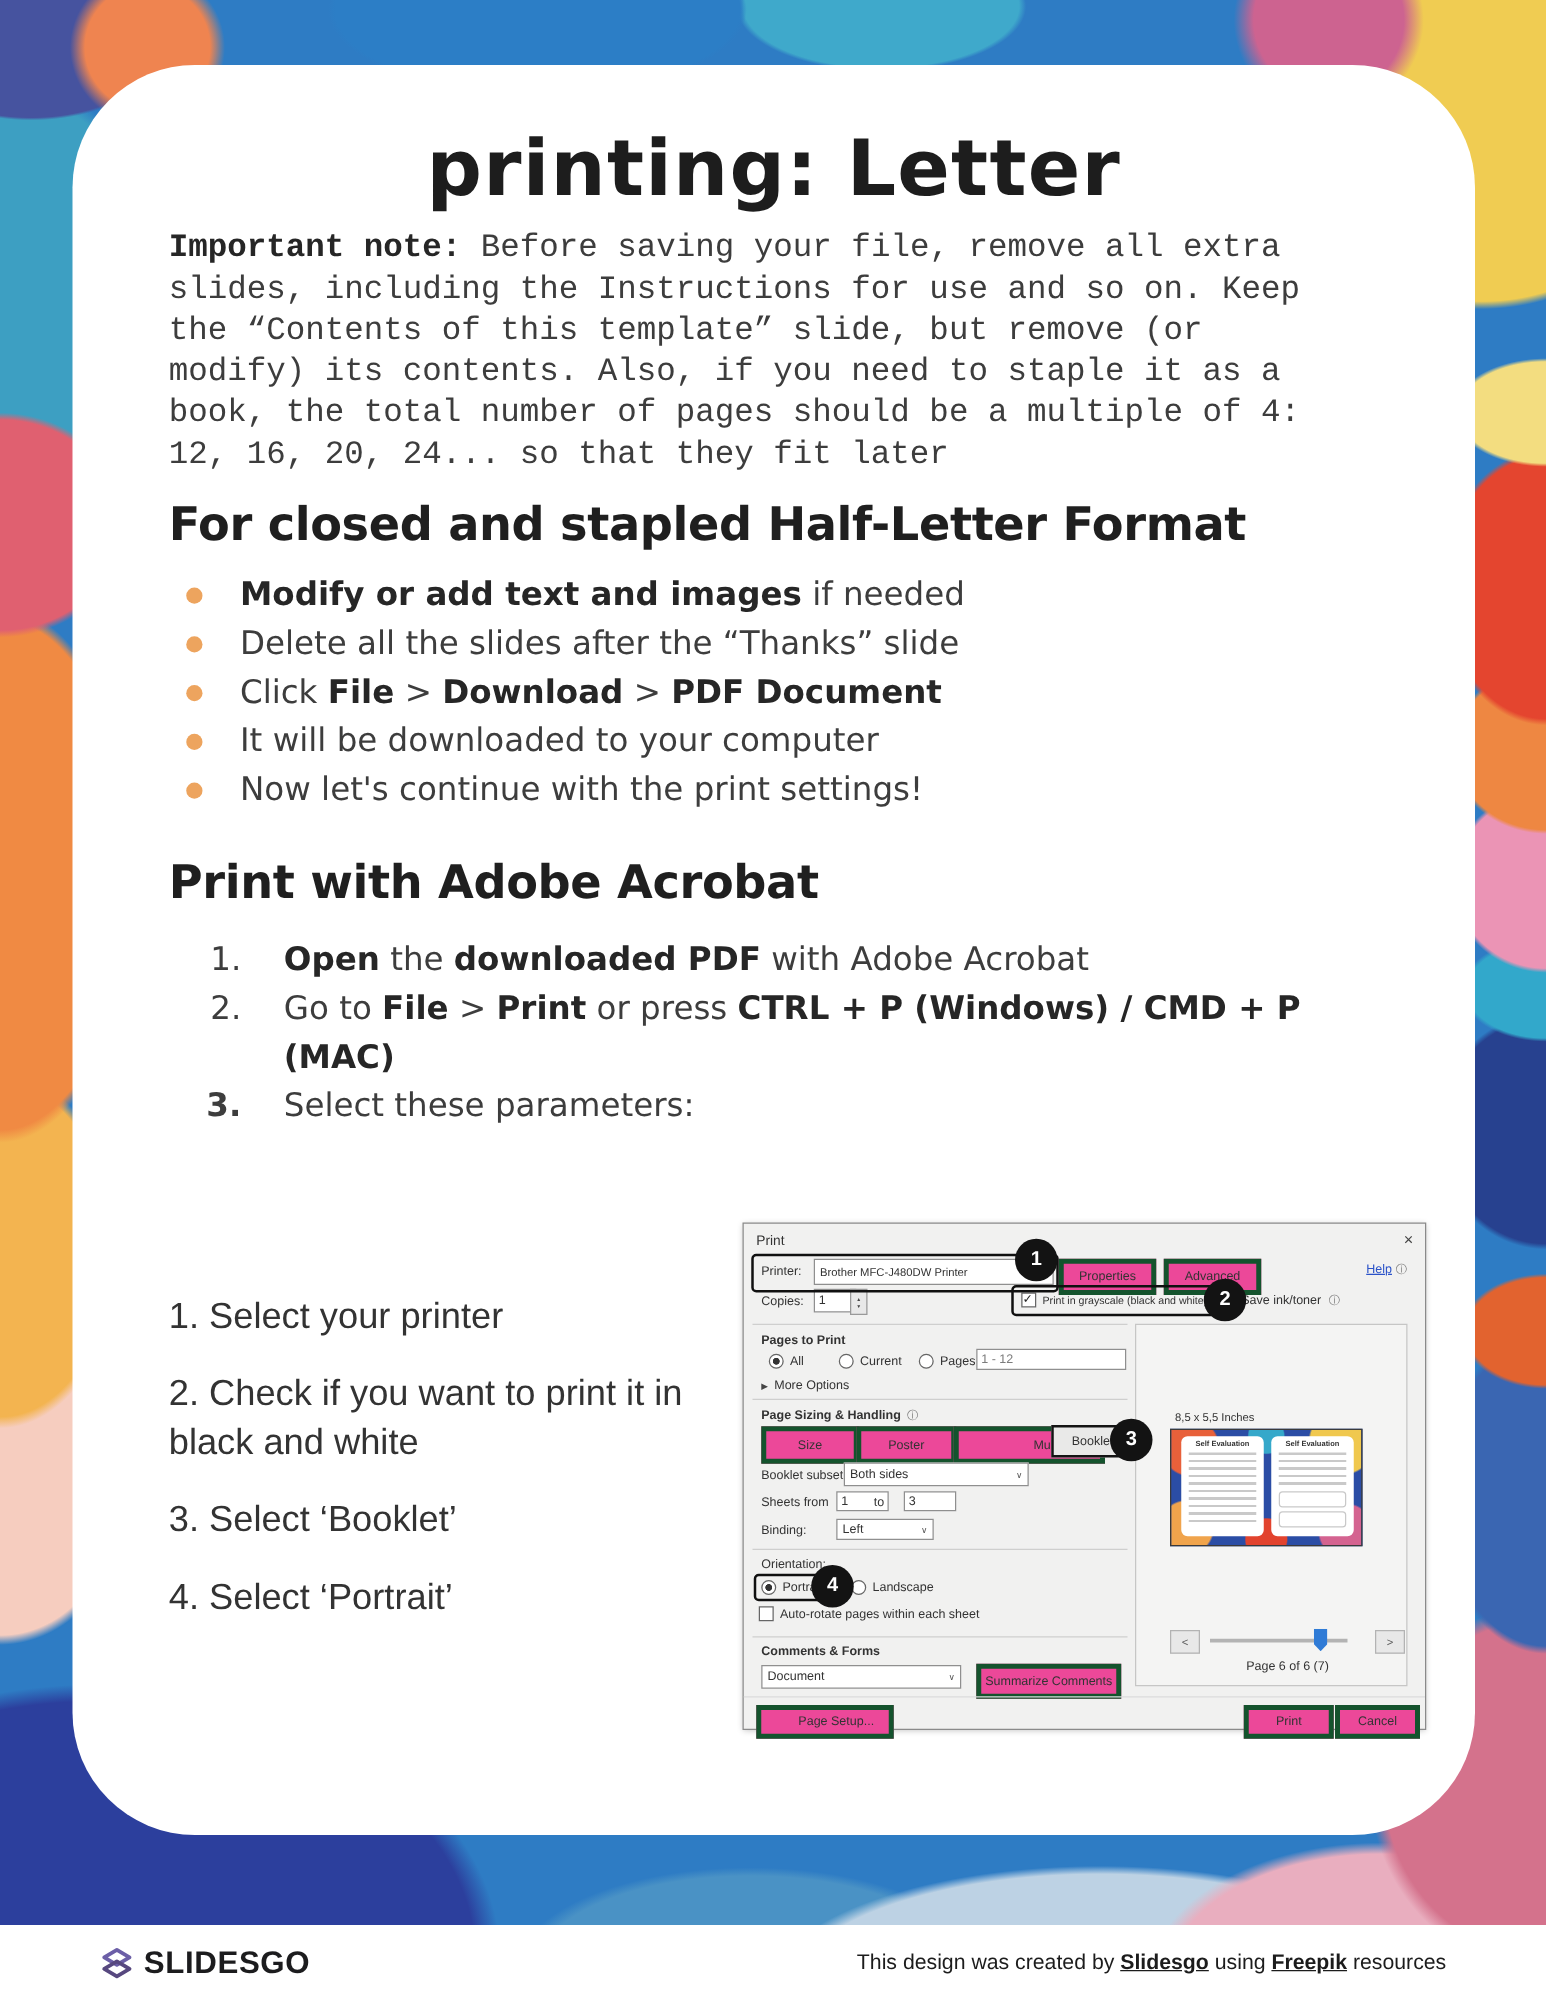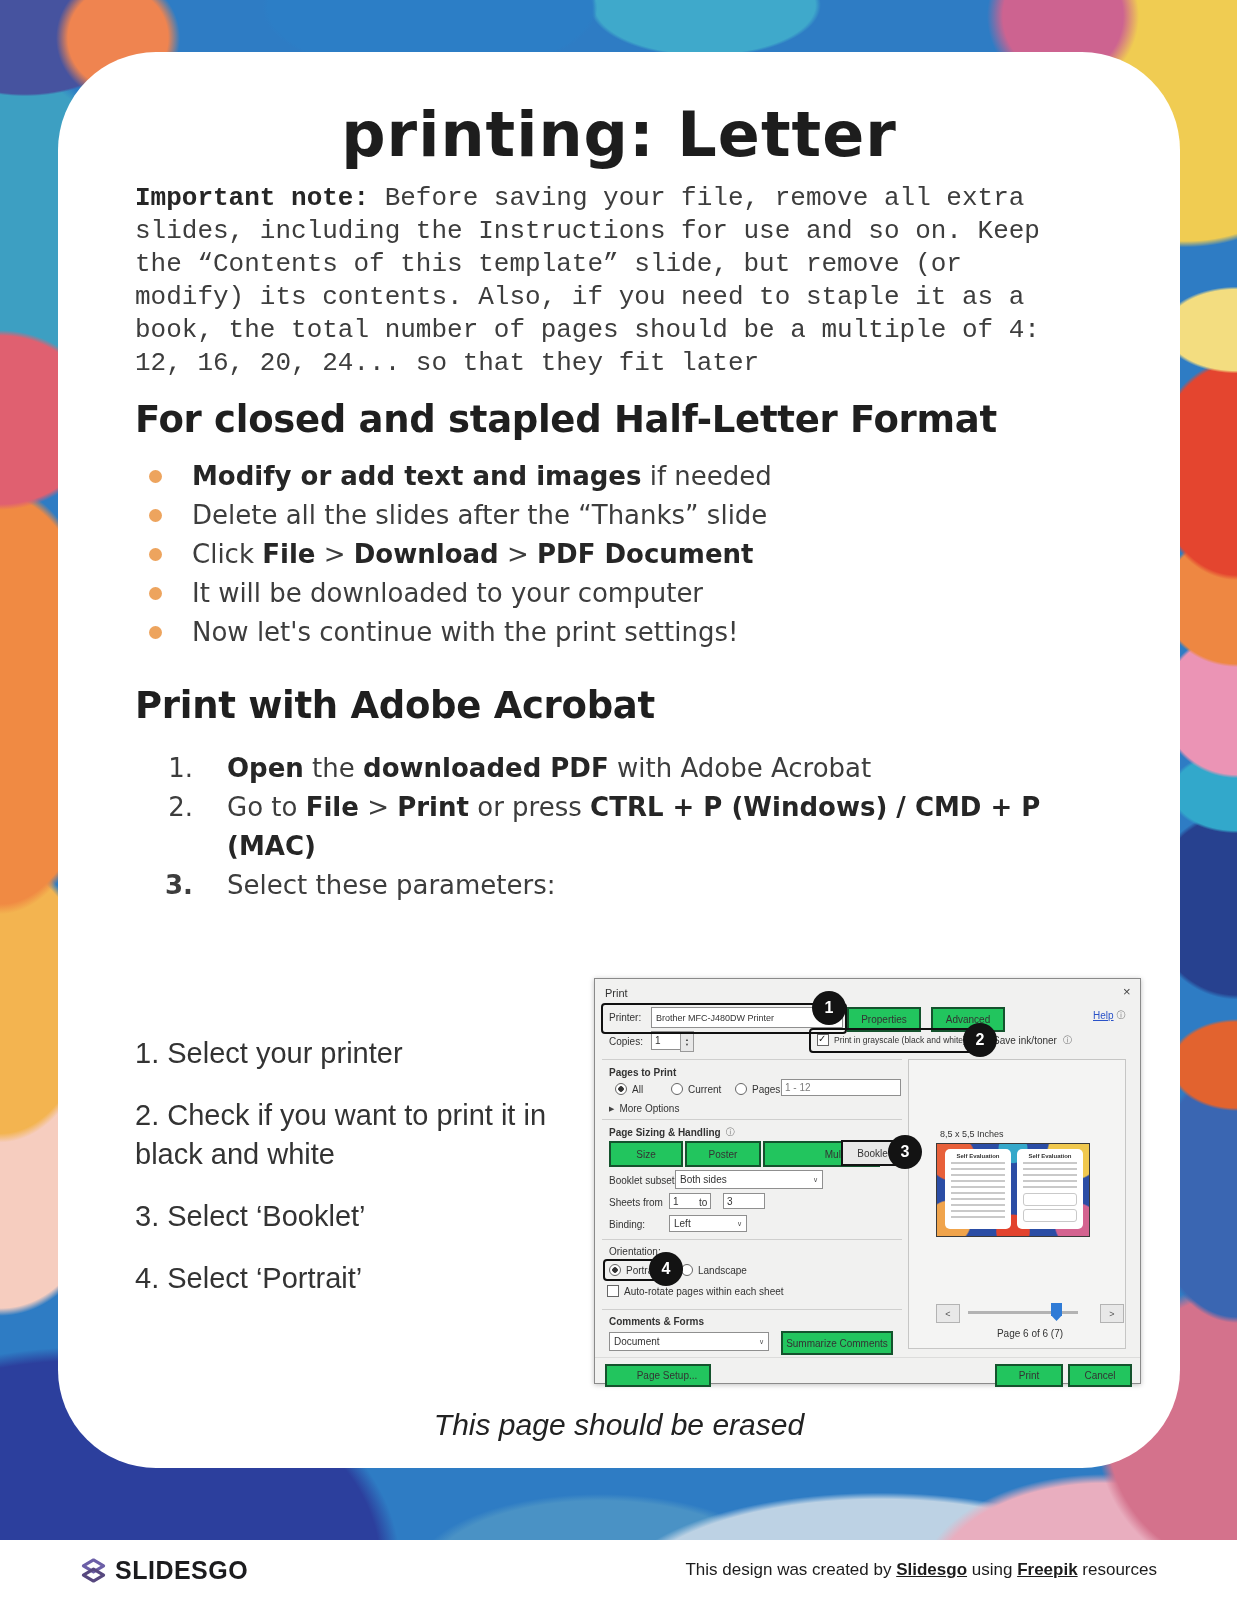--- a/index.html
+++ b/index.html
@@ -54,21 +54,21 @@
   .erase-note{position:absolute;left:0;top:1356px;width:100%;text-align:center;font-family:"Liberation Sans",sans-serif;font-style:italic;font-size:30px;color:#222;}
 
   
   .dlg{position:absolute;left:536px;top:926px;width:545px;height:404px;background:#f1f1f0;border:1px solid #8a8a8a;
        box-shadow:0 1px 5px rgba(0,0,0,.25);font-family:"Liberation Sans",sans-serif;font-size:10px;color:#333;}
   .abs{position:absolute;}
   .dlg-title{left:10px;top:8px;font-size:11px;}
   .dlg-close{left:528px;top:5px;font-size:13px;color:#444;}
   .dlabel{white-space:nowrap;}
   .dbold{font-weight:700;}
-  .dbtn{background:#22c55e;border:2px solid #14532d;display:flex;align-items:center;justify-content:center;white-space:nowrap;color:#333;}
+  .dbtn{background:#ec4899;border:4px solid #14532d;display:flex;align-items:center;justify-content:center;white-space:nowrap;color:#333;}
   .dbtn.sel{border:2px solid #141414;background:#e9e9e8;}
   .dcombo{background:#fff;border:1px solid #8f8f8f;display:flex;align-items:center;justify-content:space-between;padding:0 4px;white-space:nowrap;overflow:hidden;}
   .caret{color:#555;font-size:7px;margin-left:4px;}
   .dinput{background:#fff;border:1px solid #8f8f8f;display:flex;align-items:center;padding:0 3px;overflow:hidden;}
   .spin{background:#e8e8e8;border:1px solid #999;display:flex;flex-direction:column;align-items:center;justify-content:center;font-size:4px;color:#444;line-height:5px;}
   .rad{display:inline-block;width:10px;height:10px;border:1px solid #666;border-radius:50%;background:#fff;margin-right:5px;flex:none;}
   .rad.sel{background:radial-gradient(circle,#333 0 2.5px,#fff 3px);}
   .chk{display:inline-block;width:10px;height:10px;border:1px solid #666;background:#fff;margin-right:5px;position:relative;flex:none;}
   .chk.on::after{content:"✓";position:absolute;left:0px;top:-2px;font-size:10px;color:#222;}
   .drow{display:flex;align-items:center;}
@@ -287,21 +287,20 @@
     <div class="abs handle" style="left:456px;top:324px;"></div>
     <div class="abs navbtn" style="left:505px;top:325px;">&gt;</div>
     <div class="abs" style="left:340px;top:349px;width:190px;text-align:center;">Page 6 of 6 (7)</div>
 
     <div class="abs badge" style="left:217px;top:12px;">1</div>
     <div class="abs badge" style="left:368px;top:44px;">2</div>
     <div class="abs badge" style="left:293px;top:156px;">3</div>
     <div class="abs badge" style="left:54px;top:273px;">4</div>
   </div>
 
-  <div class="erase-note">This page should be erased</div>
 </div>
 
 <div class="footer">
   <div class="logo">
     <svg width="27" height="27" viewBox="0 0 24 24">
       <path d="M12 2.6 L21 7.9 L12 13.2 L3 7.9 Z" fill="none" stroke="#6c5fa7" stroke-width="2.7" stroke-linejoin="round"></path>
       <path d="M12 10.8 L21 16.1 L12 21.4 L3 16.1 Z" fill="none" stroke="#57487f" stroke-width="2.7" stroke-linejoin="round"></path>
     </svg>
     <span>SLIDESGO</span>
   </div>

